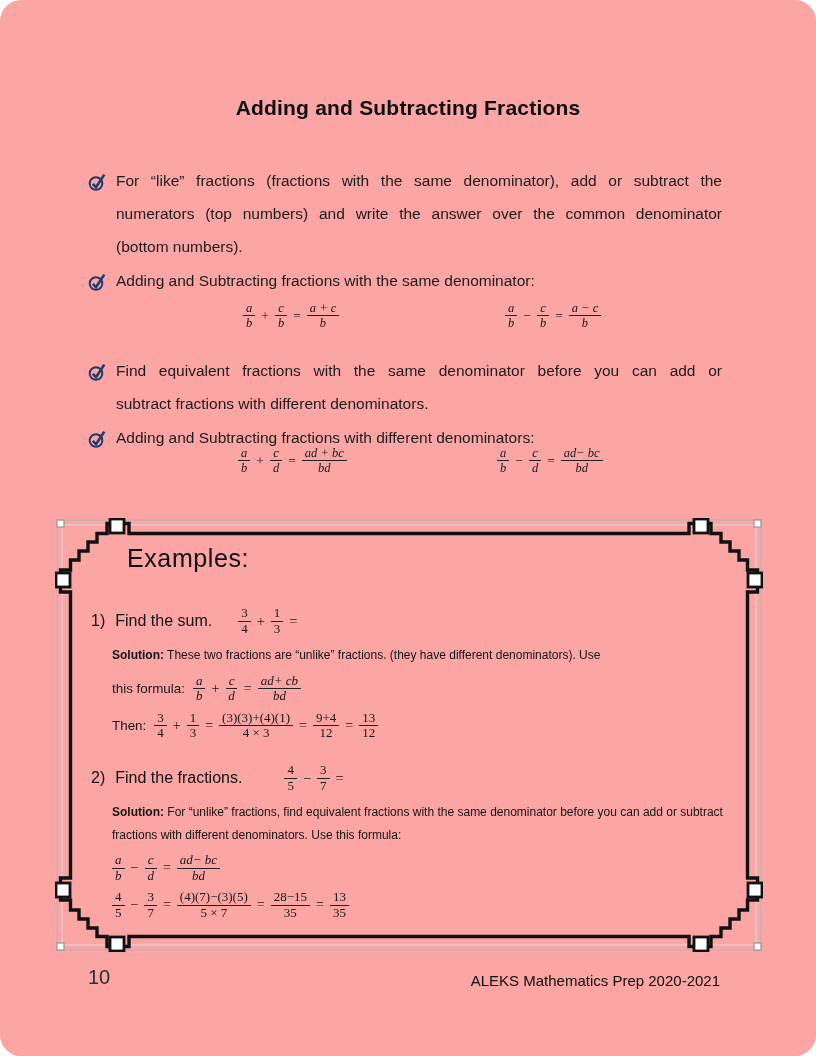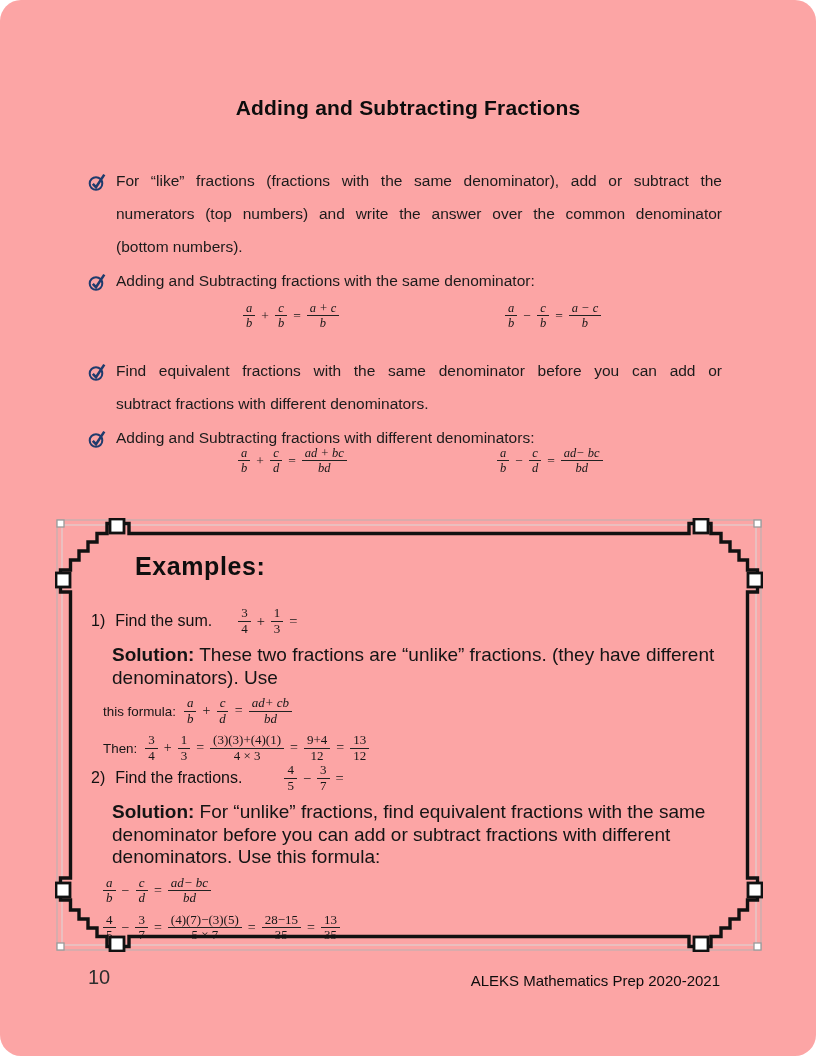--- a/index.html
+++ b/index.html
@@ -31,32 +31,32 @@
   .formula-row{position:absolute;left:0;width:816px;height:42px;}
   .fr1{top:301px;} .fr2{top:446px;}
   .formula-row .mrow{position:absolute;top:0;font-size:13.5px;}
   .formula-row .frac{font-size:12.5px;}
   .fpos-a{left:243px;} .fpos-b{left:505px;}
   .fpos-c{left:238px;} .fpos-d{left:497px;}
 
   
   .examples-box{position:absolute;left:55px;top:518px;width:708px;height:434px;}
   .examples-box > svg.border{position:absolute;left:0;top:0;}
-  .examples-heading{position:absolute;left:68px;top:22px;margin:12px;font-size:25px;
-                    font-weight:bold;letter-spacing:.6px;color:#0f0f0f;}
+  .examples-heading{position:absolute;left:68px;top:22px;margin:4px;font-size:25px;
+                    font-weight:normal;letter-spacing:.6px;color:#0f0f0f;}
   .ex{position:absolute;left:36px;width:650px;}
   .ex1{top:88px;} .ex2{top:245px;}
   .ex-head{display:flex;align-items:center;font-size:16px;color:#111;}
   .ex-num{flex:0 0 auto;}
   .ex-prompt{margin-left:10px;}
   .ex-head .mrow{font-size:14.5px;}
   .gap1{margin-left:26px;} .gap2{margin-left:42px;}
-  .sol{margin:8px 0 0 21px;font-size:19px;line-height:22.5px;color:#141414;width:648px;}
+  .sol{margin:8px 0 0 21px;font-size:12px;line-height:22.5px;color:#141414;width:648px;}
   .sol b{font-weight:bold;}
-  .work{margin-left:12px;}
+  .work{margin-left:21px;}
   .work .mrow{margin-top:7px;}
 
   
   .footer-num{position:absolute;left:88px;top:966px;font-size:20px;color:#2e2e2e;}
   .footer-book{position:absolute;right:96px;top:972px;font-size:15px;font-weight:normal;color:#0d0d0d;}
 </style>
 </head>
 <body>
 
 <div class="page">

